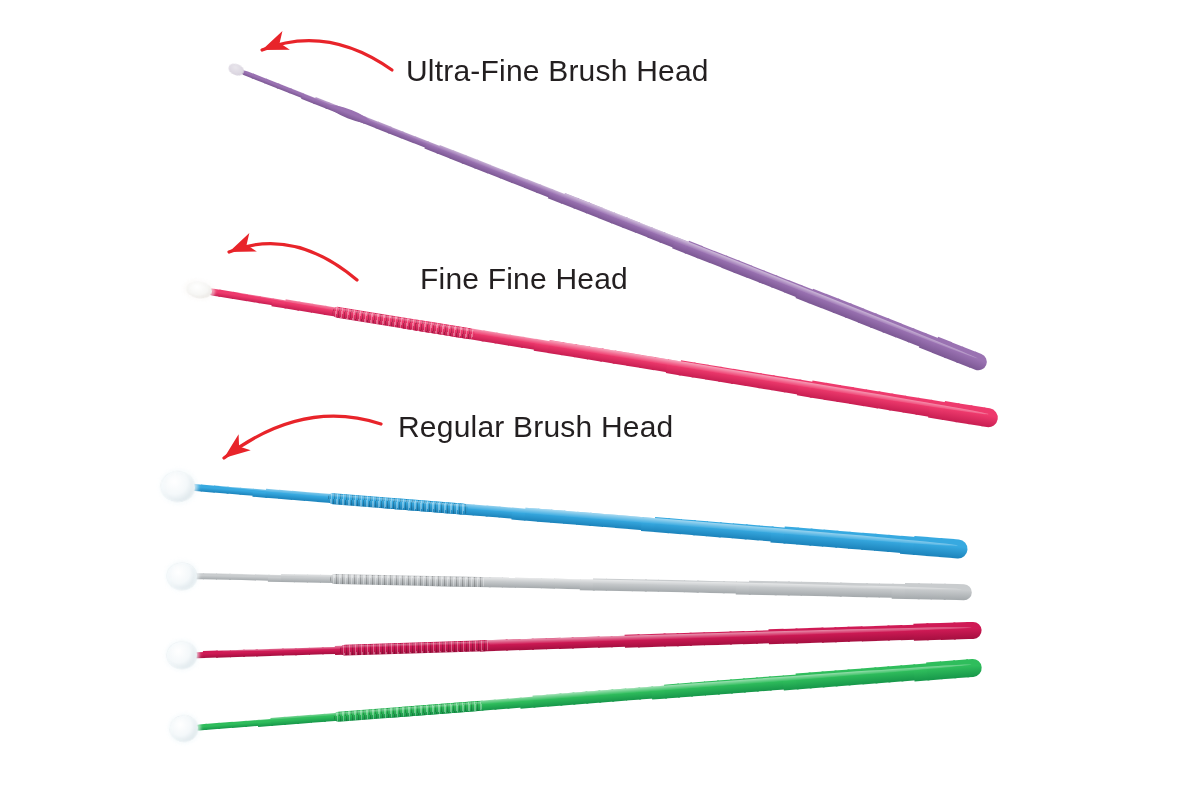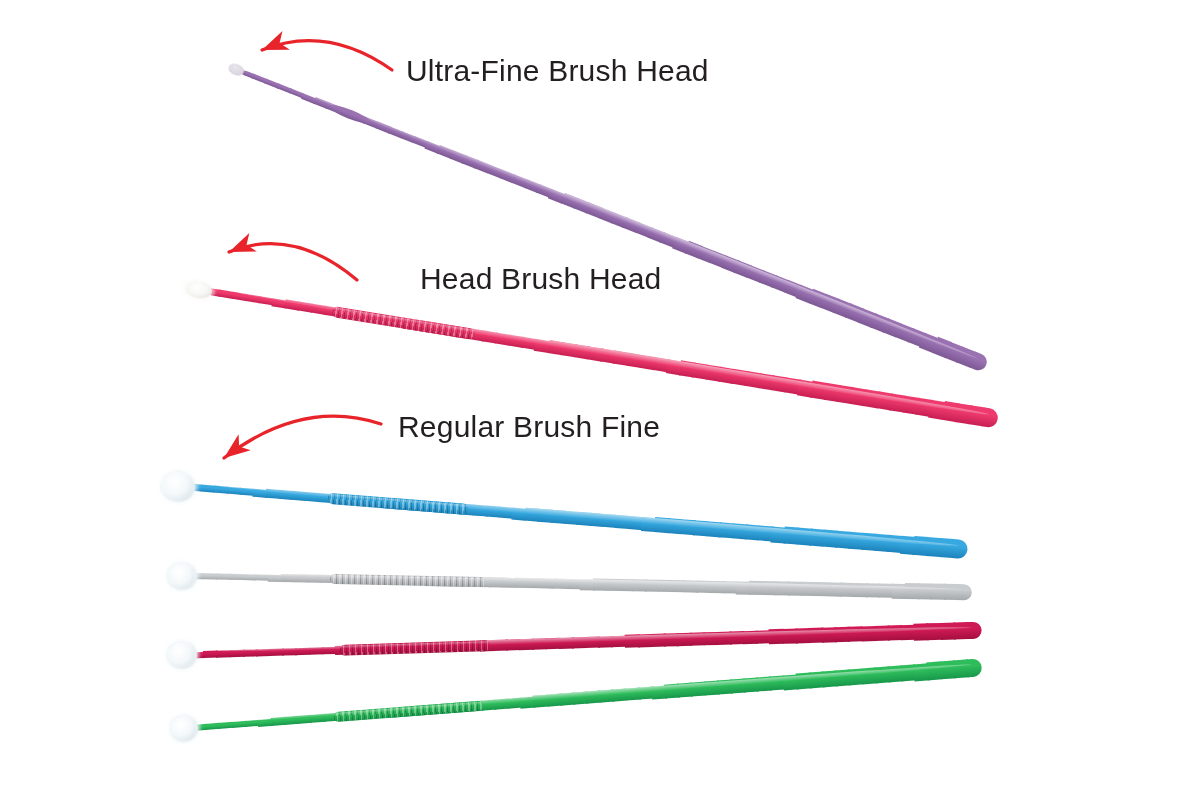--- a/index.html
+++ b/index.html
@@ -565,16 +565,16 @@
         <path d="M 168 88 Q 104 34 40 60" stroke="#e8242a" stroke-width="3.2" fill="none" stroke-linecap="round"></path>
         <polygon points="0,0 -26,-10 -19,0 -26,10" fill="#e8242a" transform="translate(40,60) rotate(157.89055165624833)"></polygon>
       </svg>
       <svg class="arrow" width="237" height="144" viewBox="0 0 237 144" style="left: 184px; top: 364px;">
         <path d="M 197 60 Q 118.5 34 40 94" stroke="#e8242a" stroke-width="3.2" fill="none" stroke-linecap="round"></path>
         <polygon points="0,0 -26,-10 -19,0 -26,10" fill="#e8242a" transform="translate(40,94) rotate(142.6081916727875)"></polygon>
       </svg>
     </div>
   <div id="label-layer">
       <div class="label" style="left: 406px; top: 54px; color: rgb(35, 31, 32);">Ultra-Fine Brush Head</div>
-      <div class="label" style="left: 420px; top: 262px; color: rgb(35, 31, 32);">Head Brush Head</div>
-      <div class="label" style="left: 398px; top: 410px; color: rgb(35, 31, 32);">Regular Brush Fine</div>
+      <div class="label" style="left: 420px; top: 262px; color: rgb(35, 31, 32);">Fine Fine Head</div>
+      <div class="label" style="left: 398px; top: 410px; color: rgb(35, 31, 32);">Regular Brush Head</div>
     </div>
 </div>
 
 </body></html>

